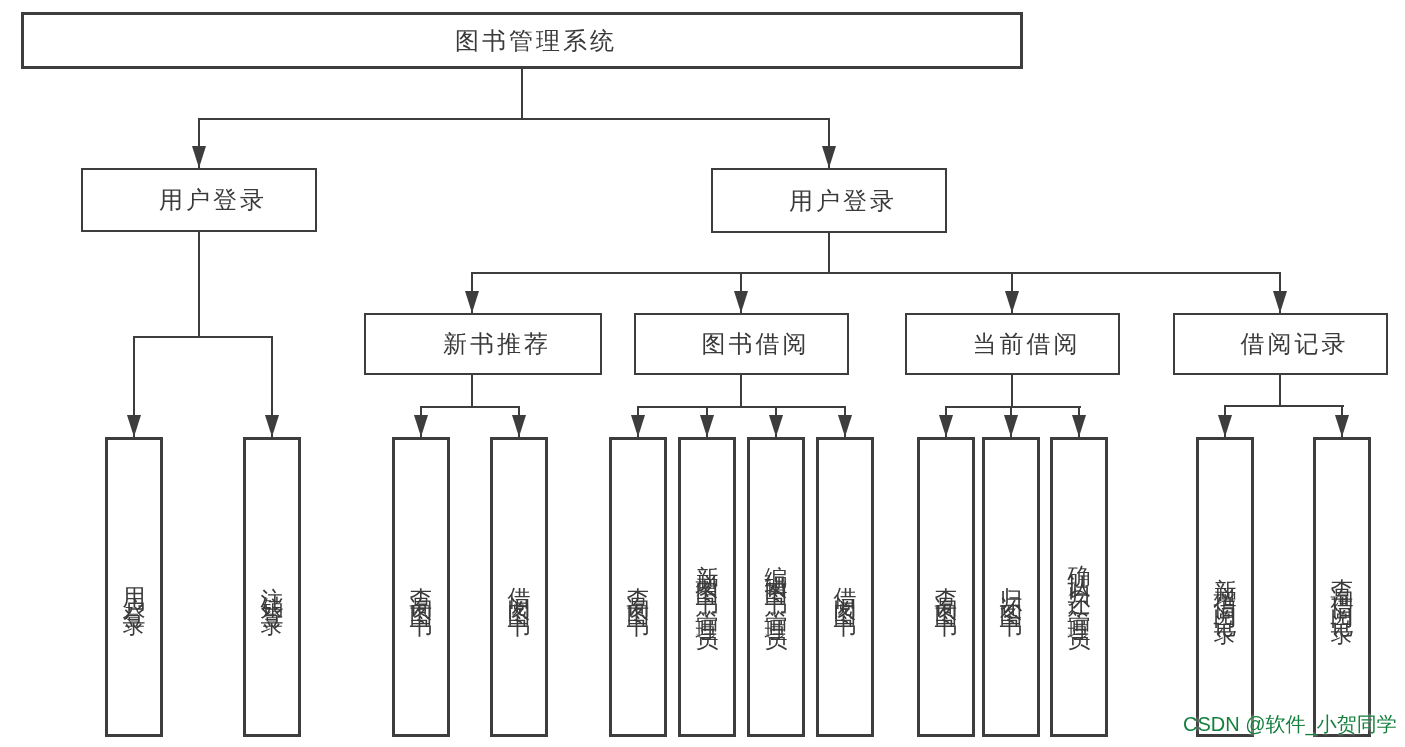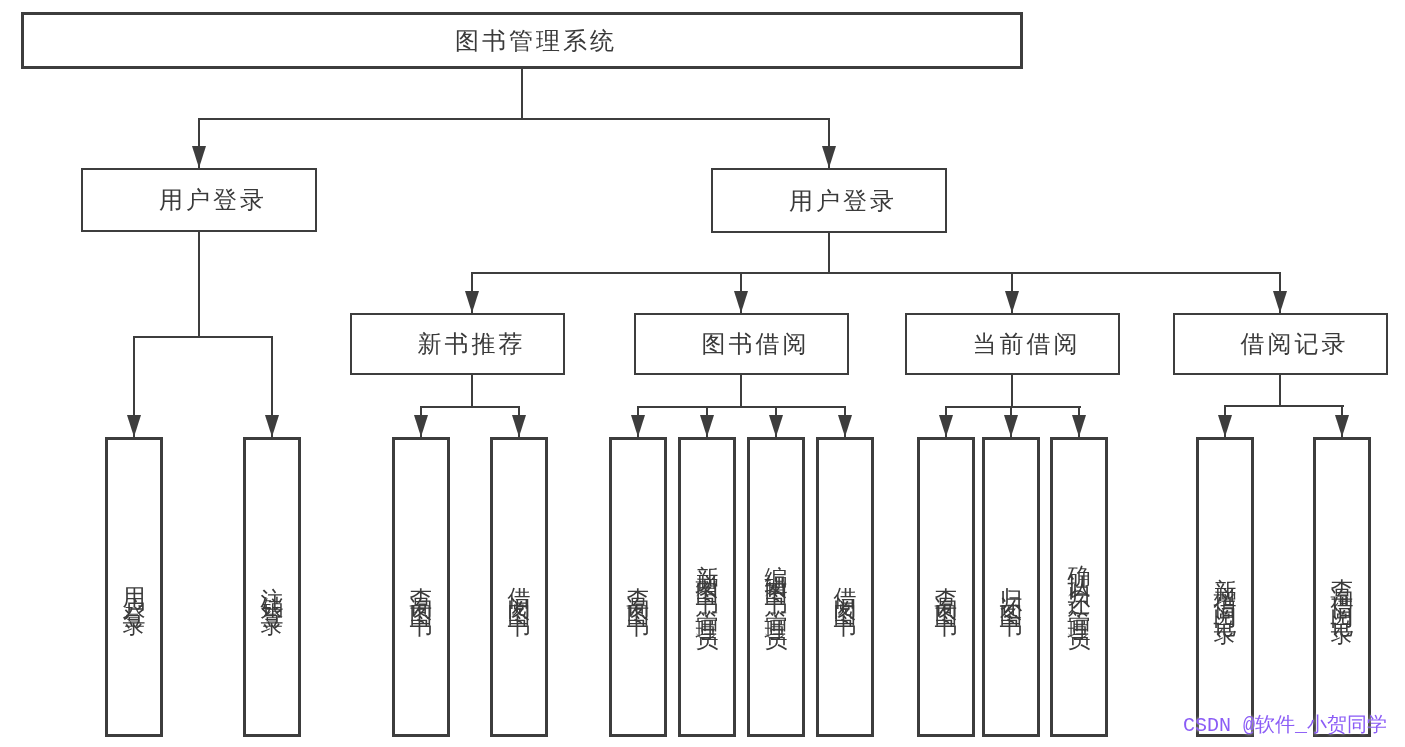--- a/index.html
+++ b/index.html
@@ -27,23 +27,22 @@
   }
   .vline { position:absolute; width:2px; background:#3d3d3d; z-index:1; }
   .hline { position:absolute; height:2px; background:#3d3d3d; z-index:1; }
   .arrowhead {
     position:absolute; width:0; height:0; z-index:1;
     border-left:7px solid transparent; border-right:7px solid transparent;
     border-top:22px solid #3d3d3d;
   }
   .watermark {
     position:absolute; left:1183px; top:711px; z-index:6;
-    font-size:20px; color:#8b5cf6; white-space:nowrap;
+    font-size:20px; color:#15803d; white-space:nowrap;
     text-shadow:0 0 3px #ffffff;
-    font-family:Liberation Mono, monospace;
   }
 </style>
 </head>
 <body>
 
 <div class="canvas">
 
   <div class="hbox thick" style="left:21px;top:12px;width:1002px;height:57px">
     <span>图书管理系统</span>
   </div>
@@ -73,21 +72,21 @@
   <div class="hline" style="left:471px;top:272px;width:810px"></div>
   <div class="vline" style="left:471px;top:272px;height:41px"></div>
   <div class="arrowhead" style="left:465px;top:291px"></div>
   <div class="vline" style="left:740px;top:272px;height:41px"></div>
   <div class="arrowhead" style="left:734px;top:291px"></div>
   <div class="vline" style="left:1011px;top:272px;height:41px"></div>
   <div class="arrowhead" style="left:1005px;top:291px"></div>
   <div class="vline" style="left:1279px;top:272px;height:41px"></div>
   <div class="arrowhead" style="left:1273px;top:291px"></div>
 
-  <div class="hbox" style="left:350px;top:313px;width:215px;height:62px">
+  <div class="hbox" style="left:364px;top:313px;width:238px;height:62px">
     <span>新书推荐</span>
   </div>
   <div class="hbox" style="left:905px;top:313px;width:215px;height:62px">
     <span>当前借阅</span>
   </div>
   <div class="hbox" style="left:634px;top:313px;width:215px;height:62px">
     <span>图书借阅</span>
   </div>
   <div class="hbox" style="left:1173px;top:313px;width:215px;height:62px">
     <span>借阅记录</span>

